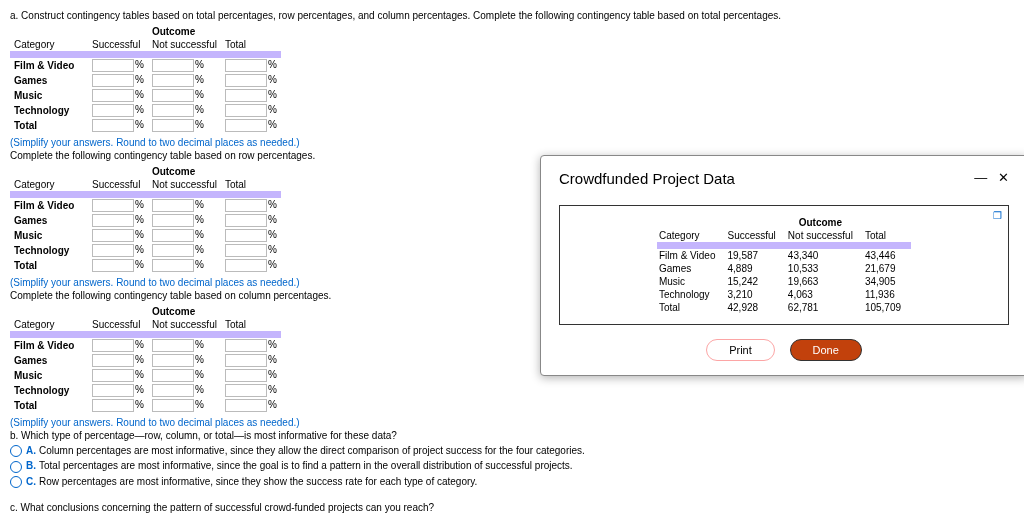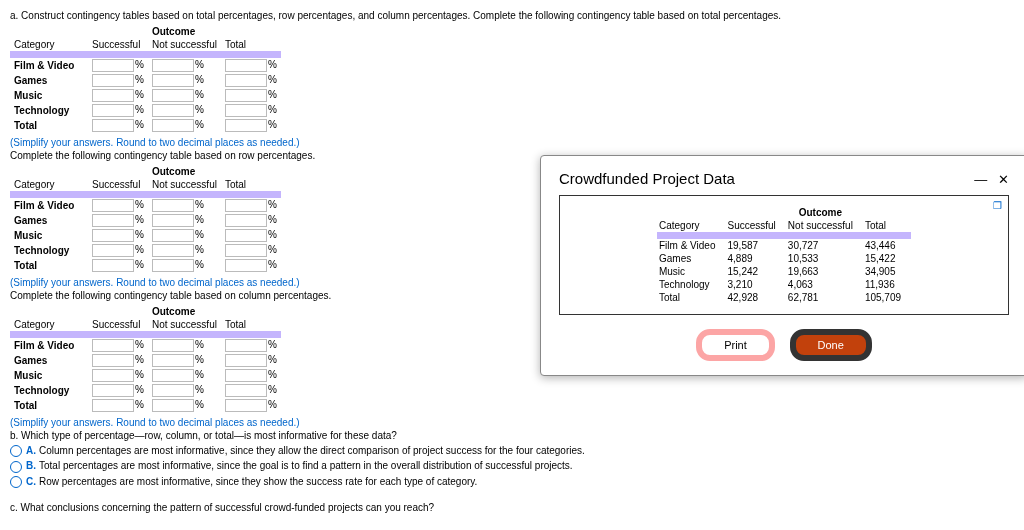--- a/index.html
+++ b/index.html
@@ -12,30 +12,30 @@
 .rowlbl{font-weight:bold;width:70px}
 .colh{font-weight:normal;border-bottom:7px solid #c4b5fd}
 .inputcell{width:40px;height:11px;display:inline-block;background:#fff;border:1px solid #bbb;vertical-align:middle}
 .pct{margin-left:1px}
 .simplify{color:#0066cc;font-size:10px;margin-top:4px}
 .mc{margin:3px 0 3px 0}
 .radio{display:inline-block;width:10px;height:10px;border:1px solid #0066cc;border-radius:50%;margin-right:4px;vertical-align:middle}
 .optlbl{color:#0066cc;font-weight:bold;margin-right:3px}
 
 .dialog{position:absolute;left:540px;top:155px;width:450px;background:#fff;border:1px solid #888;border-radius:4px;box-shadow:0 2px 10px rgba(0,0,0,.3);padding:14px 18px 14px 18px}
-.dlg-head{display:flex;justify-content:space-between;align-items:flex-end;margin-bottom:8px}
+.dlg-head{display:flex;justify-content:space-between;align-items:flex-start;margin-bottom:18px}
 .dlg-title{font-size:15px;font-weight:normal}
 .dlg-ctrl span{margin-left:8px;font-size:13px;cursor:pointer}
 .dlg-body{border:1px solid #333;padding:10px 14px;position:relative}
 .copyicon{position:absolute;right:6px;top:4px;color:#0066cc;font-size:10px}
 table.dtab{border-collapse:collapse;font-size:10px;margin:0 auto}
 table.dtab td,table.dtab th{padding:1px 10px 1px 2px;text-align:left;white-space:nowrap}
 .num{text-align:right}
 .dlg-btns{text-align:center;margin-top:14px}
-.btn{display:inline-block;border:6px solid #fca5a5;border-radius:14px;padding:4px 22px;margin:0 6px;font-size:11px;cursor:pointer;background:#fff}
+.btn{display:inline-block;border:1px solid #fca5a5;border-radius:14px;padding:4px 22px;margin:0 6px;font-size:11px;cursor:pointer;background:#fff}
 .btn.done{background:#c2410c;color:#fff;border-color:#333}
 </style>
 </head>
 <body>
 
 <div class="sect bold">a. Construct contingency tables based on total percentages, row percentages, and column percentages. Complete the following contingency table based on total percentages.</div>
 
 <div class="tablewrap">
 <table class="ctab">
 <tbody>
@@ -218,28 +218,28 @@
           </tr>
       <tr>
         <td class="colh">Category</td>
         <td class="colh num">Successful</td>
         <td class="colh num">Not successful</td>
         <td class="colh num">Total</td>
       </tr>
       <tr>
             <td class="bold">Film &amp; Video</td>
             <td class="num">19,587</td>
-            <td class="num">30,727</td>
+            <td class="num">43,340</td>
             <td class="num">43,446</td>
           </tr>
       <tr>
             <td class="bold">Games</td>
             <td class="num">4,889</td>
             <td class="num">10,533</td>
-            <td class="num">15,422</td>
+            <td class="num">21,679</td>
           </tr>
       <tr>
             <td class="bold">Music</td>
             <td class="num">15,242</td>
             <td class="num">19,663</td>
             <td class="num">34,905</td>
           </tr>
       <tr>
             <td class="bold">Technology</td>
             <td class="num">3,210</td>

